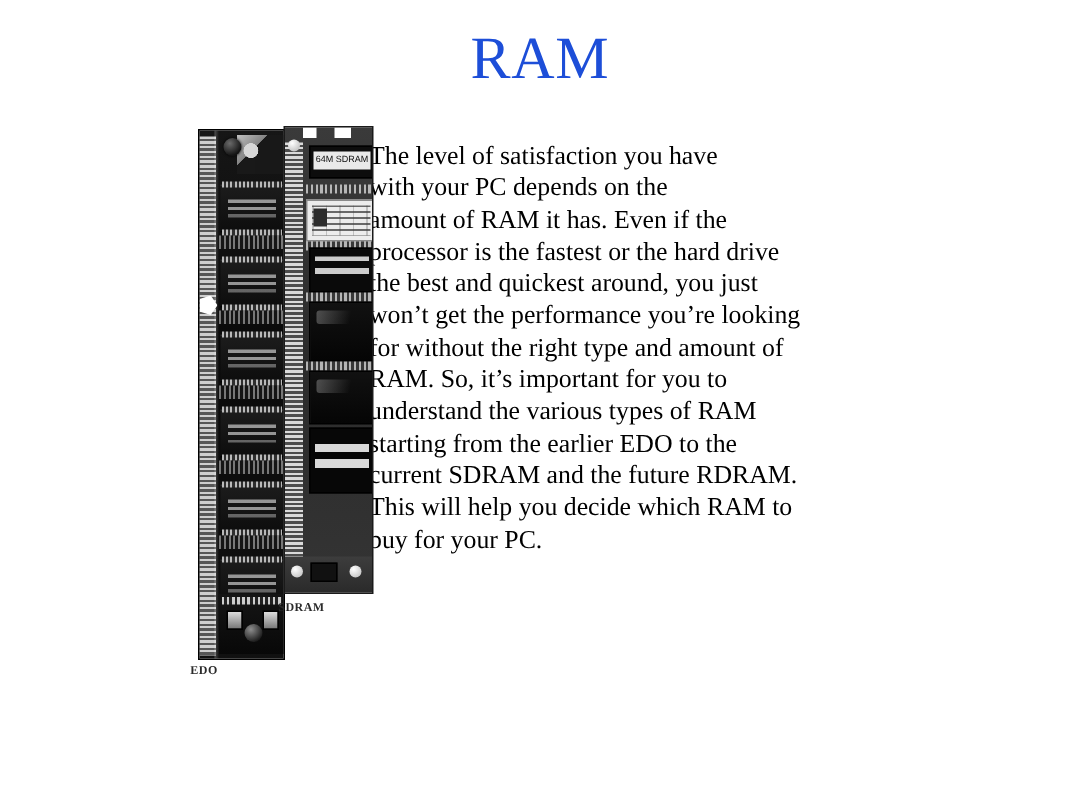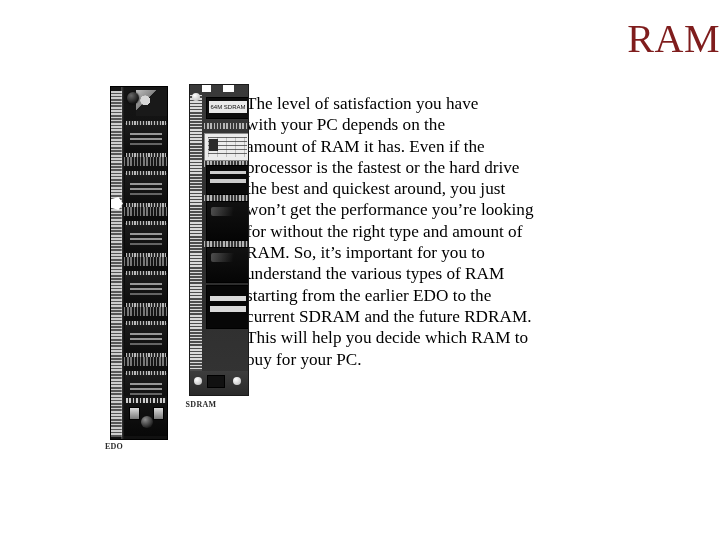--- a/index.html
+++ b/index.html
@@ -15,26 +15,26 @@
     font-family: "Liberation Serif", "DejaVu Serif", serif;
     color: #000000;
   }
 
   
   #slide-title {
     position: absolute;
     left: 0;
     top: 16px;
     width: 720px;
-    text-align: right;
+    text-align: center;
     font-size: 40px;
     line-height: 46px;
     font-weight: 400;
     letter-spacing: 0.5px;
-    color: #7f1d1d;
+    color: #1d4ed8;
   }
 
   
   #body-text {
     position: absolute;
     left: 246px;
     top: 93px;
     width: 312px;
     font-size: 17.2px;
     line-height: 21.3px;
@@ -60,21 +60,21 @@
     text-align: center;
     font-family: "Liberation Serif", "DejaVu Serif", serif;
     font-size: 8px;
     line-height: 10px;
     font-weight: 700;
     letter-spacing: 0.3px;
     color: #2b2b2b;
   }
 
   
-  #figure-edo { left: 74px; top: 86px; width: 44px; height: 372px; }
+  #figure-edo { left: 96px; top: 86px; width: 44px; height: 372px; }
   #edo-module {
     width: 58px; height: 354px;
     background:
       linear-gradient(180deg, #161616 0%, #0a0a0a 40%, #111 100%);
     border: 1px solid #000;
   }
   
   #edo-pins {
     position: absolute; left: 0; top: 4px;
     width: 11px; height: 346px;

